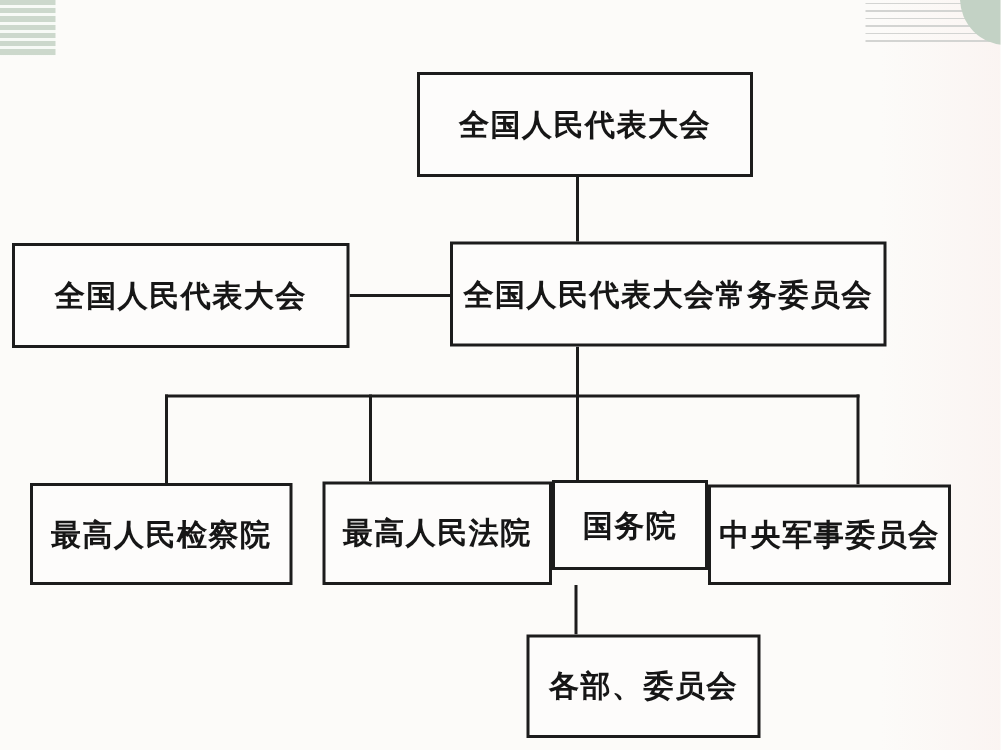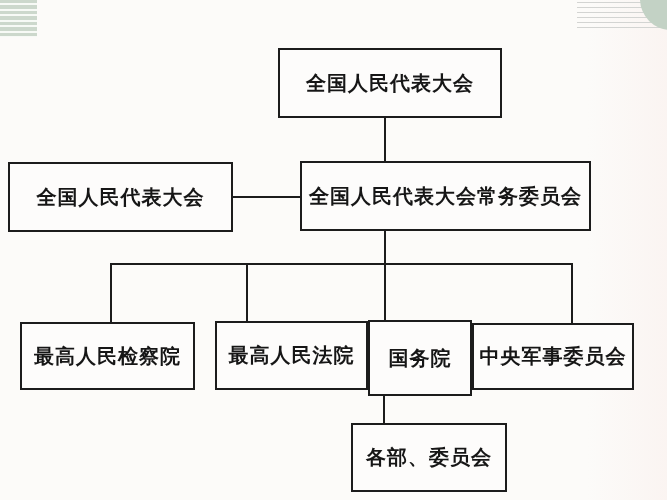--- a/index.html
+++ b/index.html
@@ -83,17 +83,17 @@
       <div class="connector" style="left: 110px; top: 263px; width: 463px; height: 2px;"></div>
       <div class="connector" style="left: 110px; top: 263px; width: 2px; height: 59px;"></div>
       <div class="connector" style="left: 246px; top: 263px; width: 2px; height: 58px;"></div>
       <div class="connector" style="left: 571px; top: 263px; width: 2px; height: 60px;"></div>
       <div class="connector" style="left: 383px; top: 390px; width: 2px; height: 33px;"></div>
       <div class="node" style="left: 278px; top: 48px; width: 224px; height: 70px;">全国人民代表大会</div>
       <div class="node" style="left: 8px; top: 162px; width: 225px; height: 70px;">全国人民代表大会</div>
       <div class="node" style="left: 300px; top: 161px; width: 291px; height: 70px;">全国人民代表大会常务委员会</div>
       <div class="node" style="left: 8px; top: 322px; width: 175px; height: 68px; margin-left: 12px;">最高人民检察院</div>
       <div class="node" style="left: 215px; top: 321px; width: 153px; height: 69px;">最高人民法院</div>
-      <div class="node" style="left: 368px; top: 320px; width: 104px; height: 76px;">国务院</div>
+      <div class="node" style="left: 368px; top: 320px; width: 104px; height: 60px;">国务院</div>
       <div class="node" style="left: 472px; top: 323px; width: 162px; height: 67px;">中央军事委员会</div>
       <div class="node" style="left: 351px; top: 423px; width: 156px; height: 69px; font-family: Liberation Mono, monospace;">各部、委员会</div>
     </div>
 </div>
 
 </body></html>

